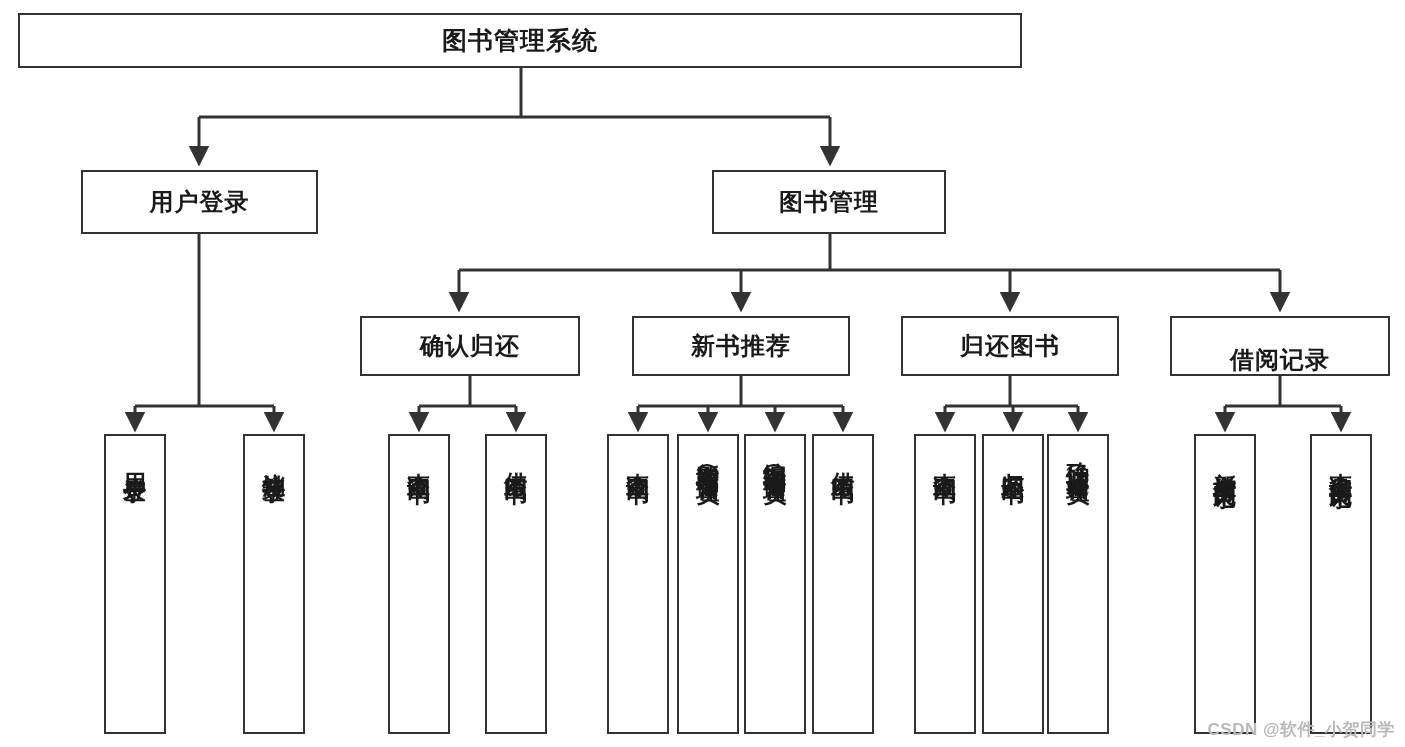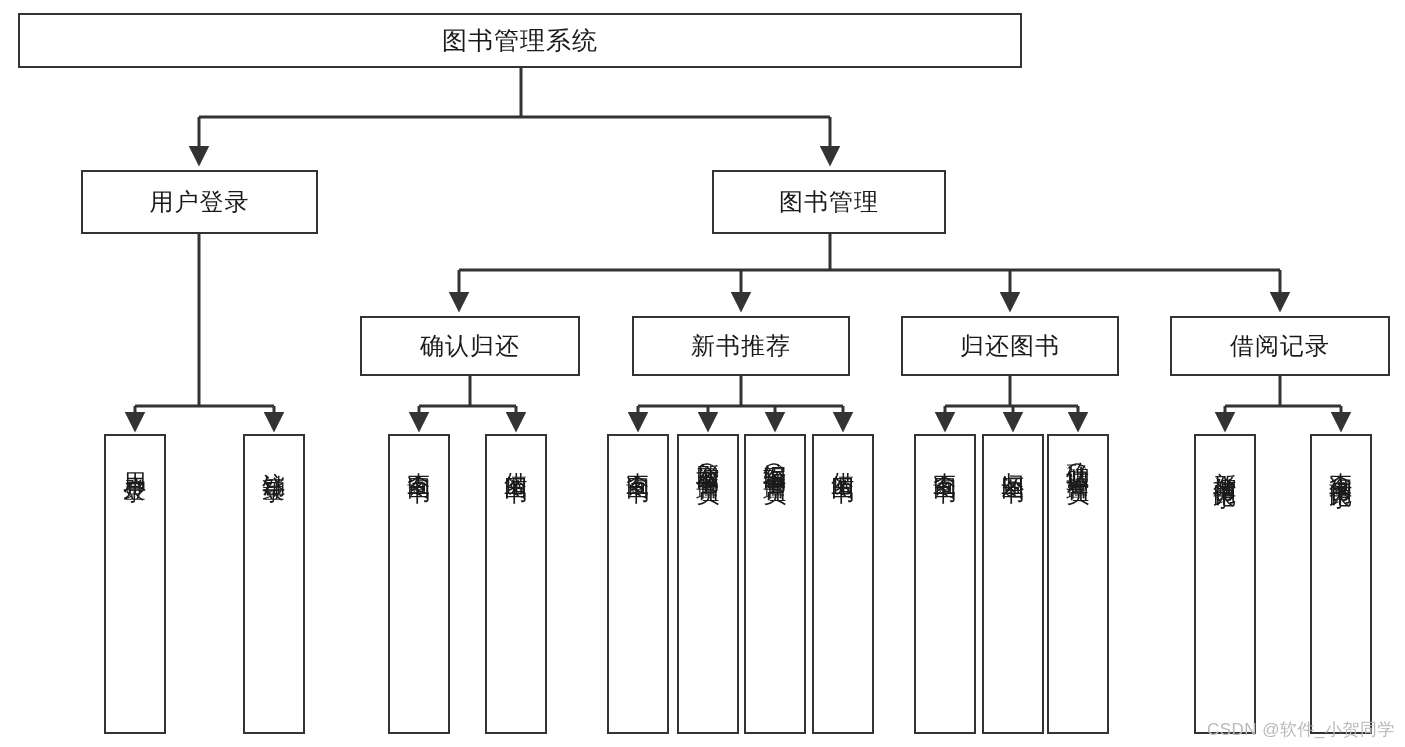--- a/index.html
+++ b/index.html
@@ -33,20 +33,21 @@
     justify-content:center;
     z-index:2;
   }
   .node .label{
     font-size:24px;
     line-height:1.15;
     letter-spacing:1px;
     color:#1a1a1a;
     white-space:nowrap;
     text-align:center;
+    font-weight:bold;
   }
   .node.root .label{font-size:25px;}
   .node.leaf{
     align-items:flex-start;
     justify-content:center;
     padding-top:18px;
   }
   .node.leaf .label{
     writing-mode:vertical-rl;
     text-orientation:upright;
@@ -62,20 +63,21 @@
   .watermark{
     position:absolute;
     right:10px;
     bottom:6px;
     font-size:17px;
     color:#b9b9b9;
     letter-spacing:0.5px;
     z-index:3;
     white-space:nowrap;
     user-select:none;
+    font-weight:bold;
   }
 </style>
 </head>
 <body>
 
 <div id="canvas">
 
   <svg id="wires" viewBox="0 0 1405 747" xmlns="http://www.w3.org/2000/svg">
     <defs>
       <marker id="arrow" viewBox="0 0 12 12" refX="6" refY="6" markerWidth="7" markerHeight="7" orient="auto-start-reverse">
@@ -139,21 +141,21 @@
 
   <div class="node" style="left: 360px; top: 316px; width: 220px; height: 60px;">
     <span class="label">确认归还</span>
   </div>
   <div class="node" style="left: 632px; top: 316px; width: 218px; height: 60px;">
     <span class="label">新书推荐</span>
   </div>
   <div class="node" style="left: 901px; top: 316px; width: 218px; height: 60px;">
     <span class="label">归还图书</span>
   </div>
-  <div class="node" style="left: 1170px; top: 316px; width: 220px; height: 60px;">
+  <div class="node" style="left: 1170px; top: 316px; width: 220px; height: 60px; align-items: flex-end;">
     <span class="label">借阅记录</span>
   </div>
 
   <div class="node leaf" style="left: 104px; top: 434px; width: 62px; height: 300px;">
     <span class="label">用户登录</span>
   </div>
   <div class="node leaf" style="left: 243px; top: 434px; width: 62px; height: 300px;">
     <span class="label">注销登录</span>
   </div>
   <div class="node leaf" style="left: 388px; top: 434px; width: 62px; height: 300px;">

